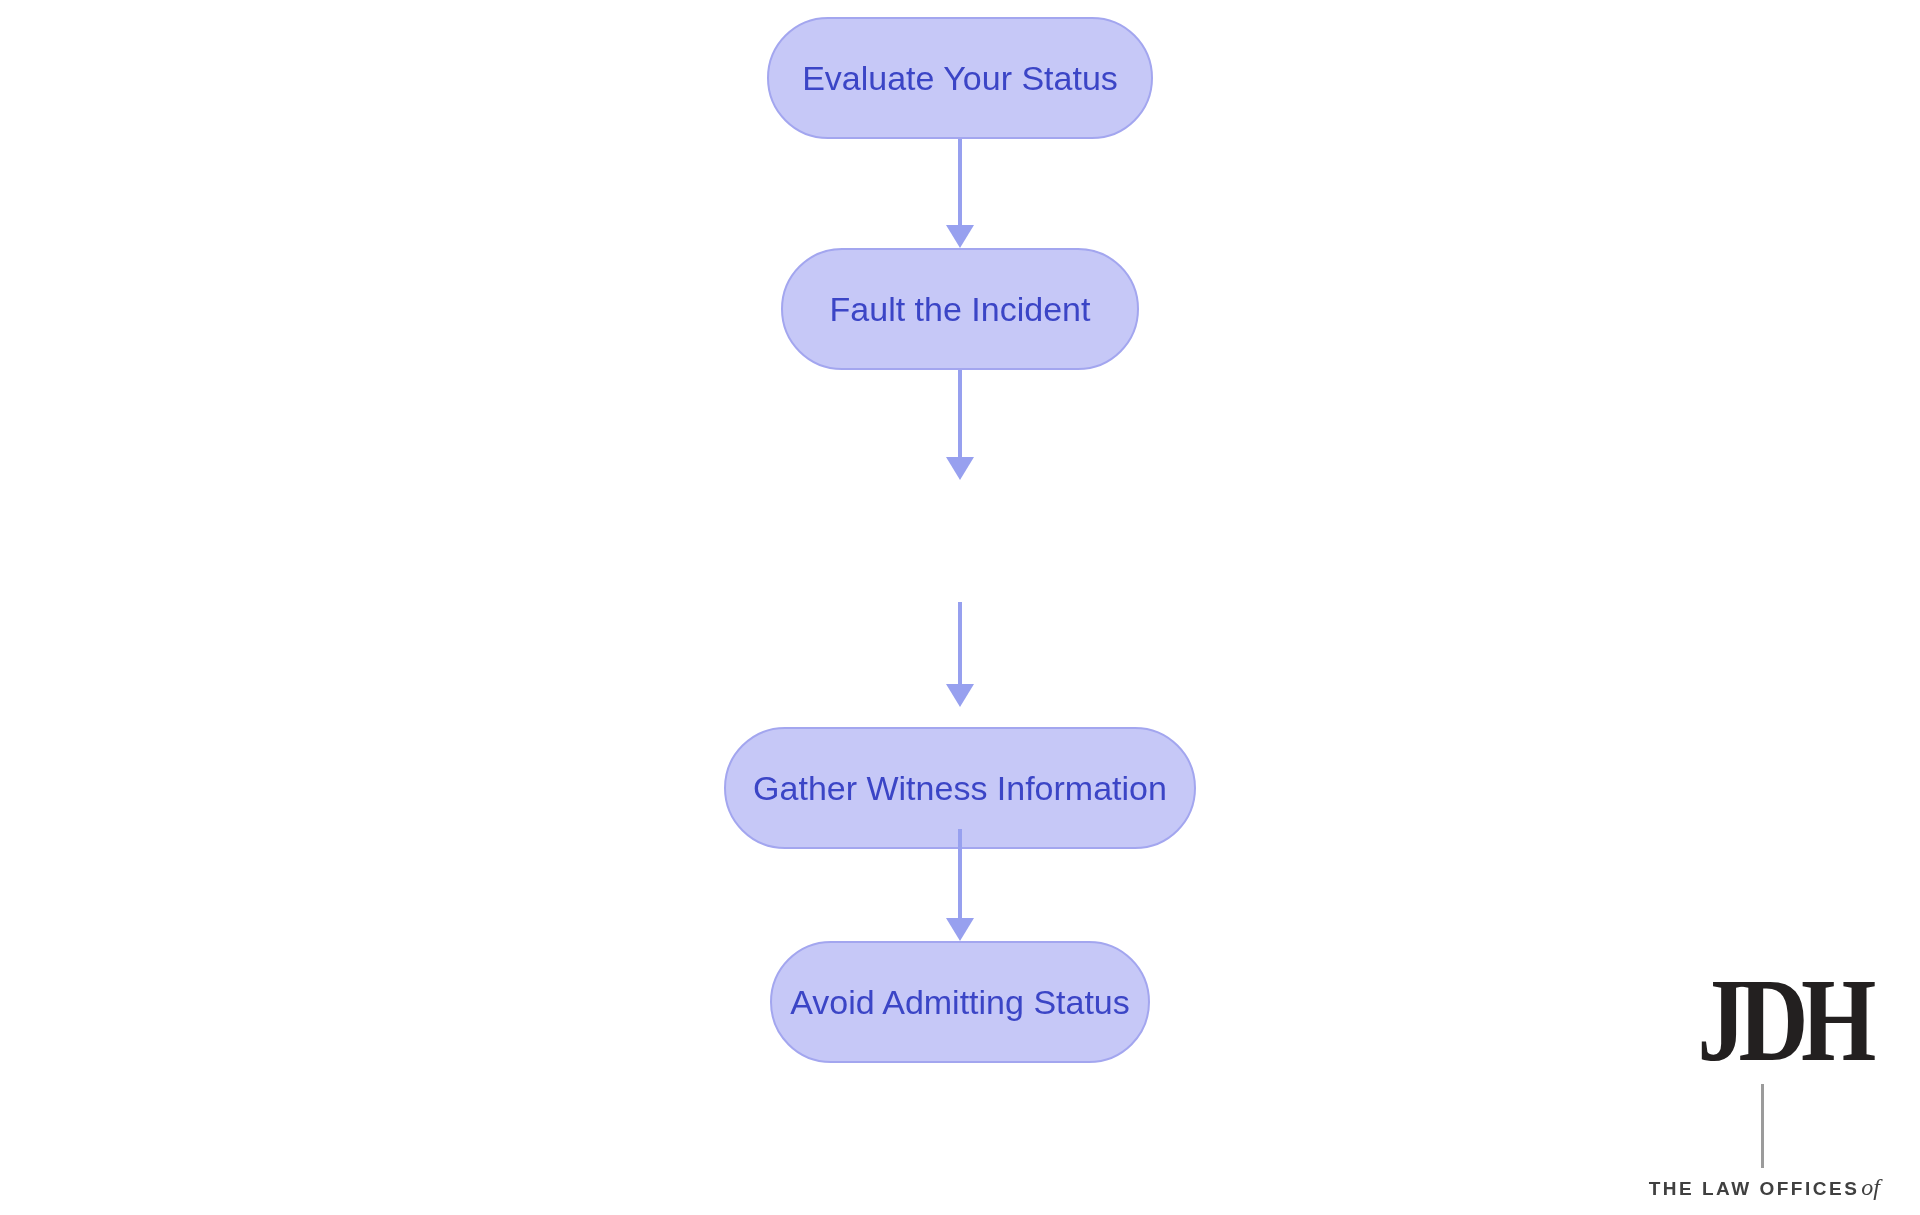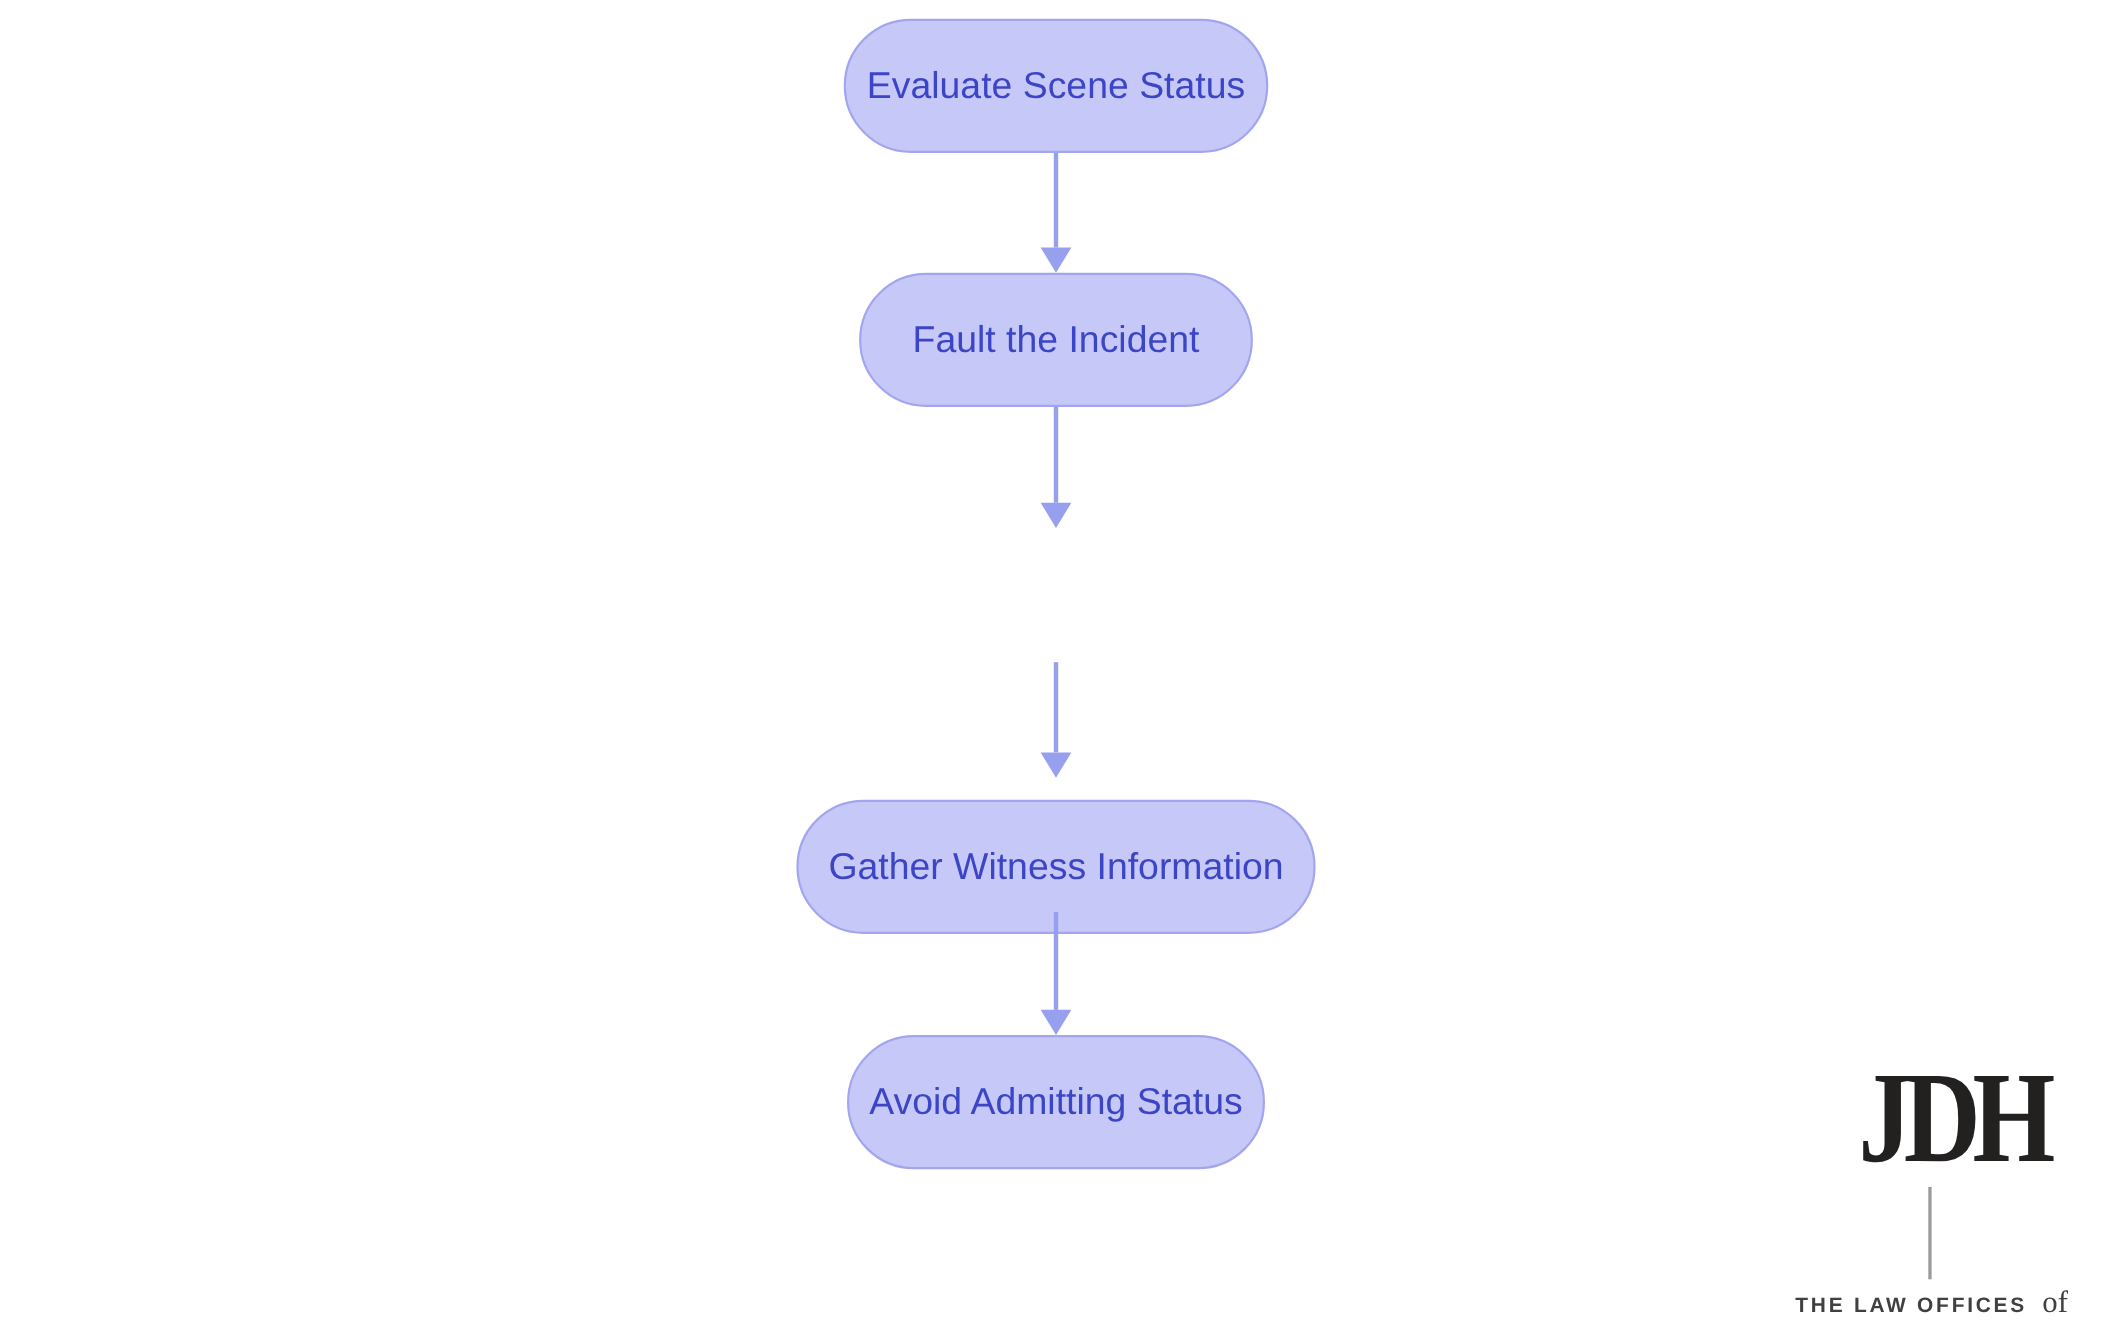--- a/index.html
+++ b/index.html
@@ -83,41 +83,42 @@
   .tagline{
     font-family:"Liberation Sans", sans-serif;
     font-size:19px;
     font-weight:700;
     letter-spacing:2.5px;
     color:#404040;
     display:flex;align-items:baseline;
   }
   .tagline .of{
     font-family:"Liberation Serif", serif;
+    font-style:italic;
     font-weight:400;
-    font-size:28px;
+    font-size:24px;
     letter-spacing:0;
-    margin-left:14px;
+    margin-left:2px;
   }
   .firm-name{
     font-family:"Liberation Serif", serif;
     font-size:33px;
     letter-spacing:3.5px;
     color:var(--logo-text);
     margin-top:3px;
     white-space:nowrap;
   }
 </style>
 </head>
 <body>
 
 <div class="canvas">
 
   <div class="node n1">
-    <span>Evaluate Scene Status</span>
+    <span>Evaluate Your Status</span>
   </div>
 
   <div class="arrow a1">
     <div class="shaft"></div>
     <div class="head"></div>
   </div>
 
   <div class="node n2">
     <span>Fault the Incident</span>
   </div>

